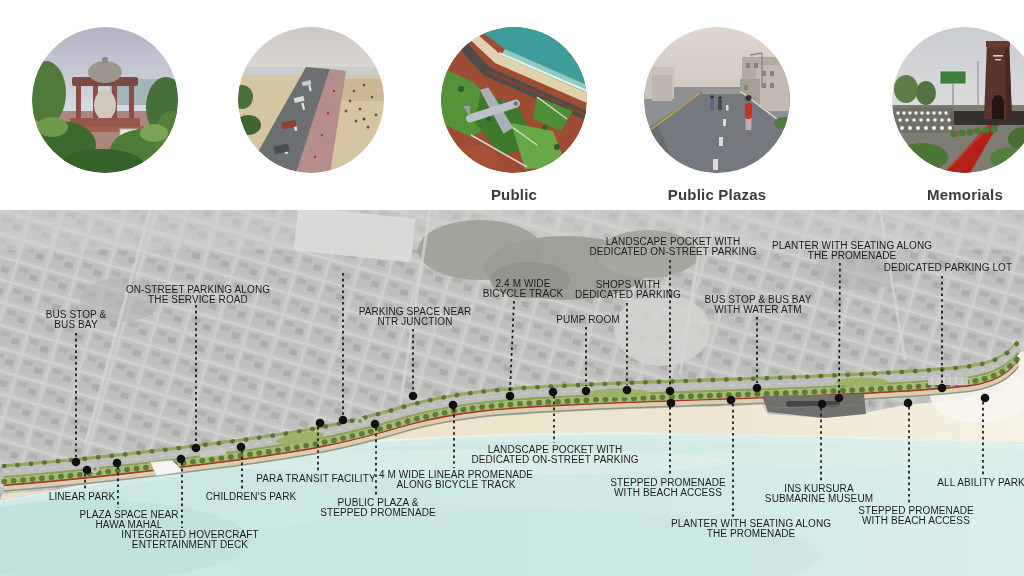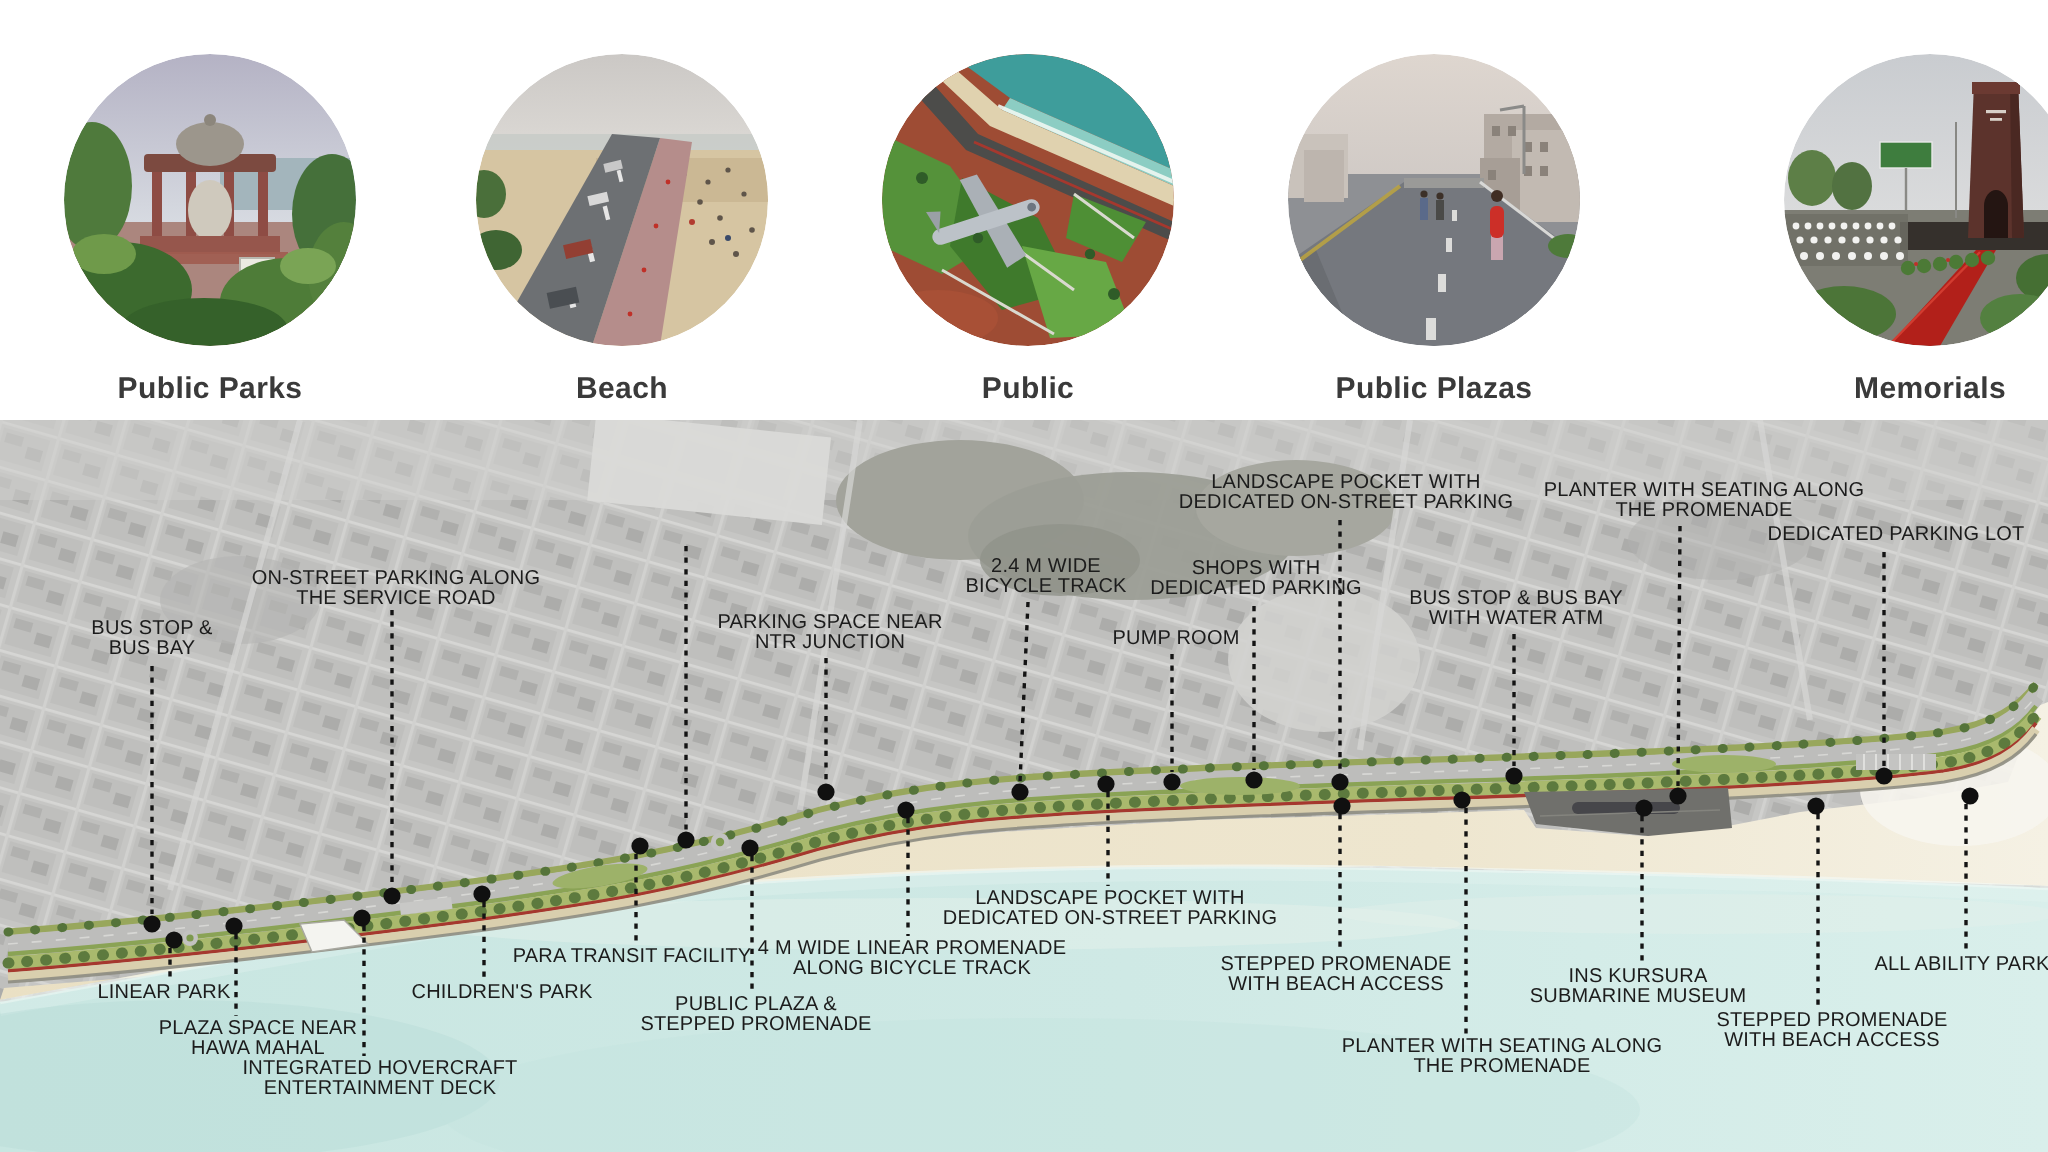--- a/index.html
+++ b/index.html
@@ -55,21 +55,20 @@
           <rect x="88" y="102" width="17" height="22" fill="#eceae2" stroke="#b8b8b0" stroke-width="1"></rect>
           <ellipse cx="28" cy="118" rx="36" ry="24" fill="#3c6a2e"></ellipse>
           <ellipse cx="112" cy="124" rx="34" ry="22" fill="#4e7c38"></ellipse>
           <ellipse cx="70" cy="138" rx="42" ry="16" fill="#35612a"></ellipse>
           <ellipse cx="140" cy="110" rx="18" ry="26" fill="#54803c"></ellipse>
           <ellipse cx="20" cy="100" rx="16" ry="10" fill="#6f9a4a"></ellipse>
           <ellipse cx="122" cy="106" rx="14" ry="9" fill="#7aa455"></ellipse>
         </g>
       </svg>
     </div>
-    <figcaption>Public Parks</figcaption>
   </figure>
 
   <figure class="category" style="left:238px">
     <div class="photo">
       <svg width="146" height="146" viewBox="0 0 146 146">
         <defs>
           <clipPath id="cp2">
               <circle cx="73" cy="73" r="73"></circle>
             </clipPath>
           <linearGradient id="skyB" x1="0" y1="0" x2="0" y2="1">
@@ -112,21 +111,20 @@
           <ellipse cx="2" cy="124" rx="15" ry="11" fill="#456c36"></ellipse>
           <g fill="#c03028">
             <circle cx="96" cy="64" r="1.2"></circle>
               <circle cx="90" cy="86" r="1.2"></circle>
             <circle cx="84" cy="108" r="1.2"></circle>
               <circle cx="77" cy="130" r="1.2"></circle>
           </g>
         </g>
       </svg>
     </div>
-    <figcaption>Beach</figcaption>
   </figure>
 
   <figure class="category" style="left:441px">
     <div class="photo">
       <svg width="146" height="146" viewBox="0 0 146 146">
         <defs>
             <clipPath id="cp3">
               <circle cx="73" cy="73" r="73"></circle>
             </clipPath>
           </defs>

